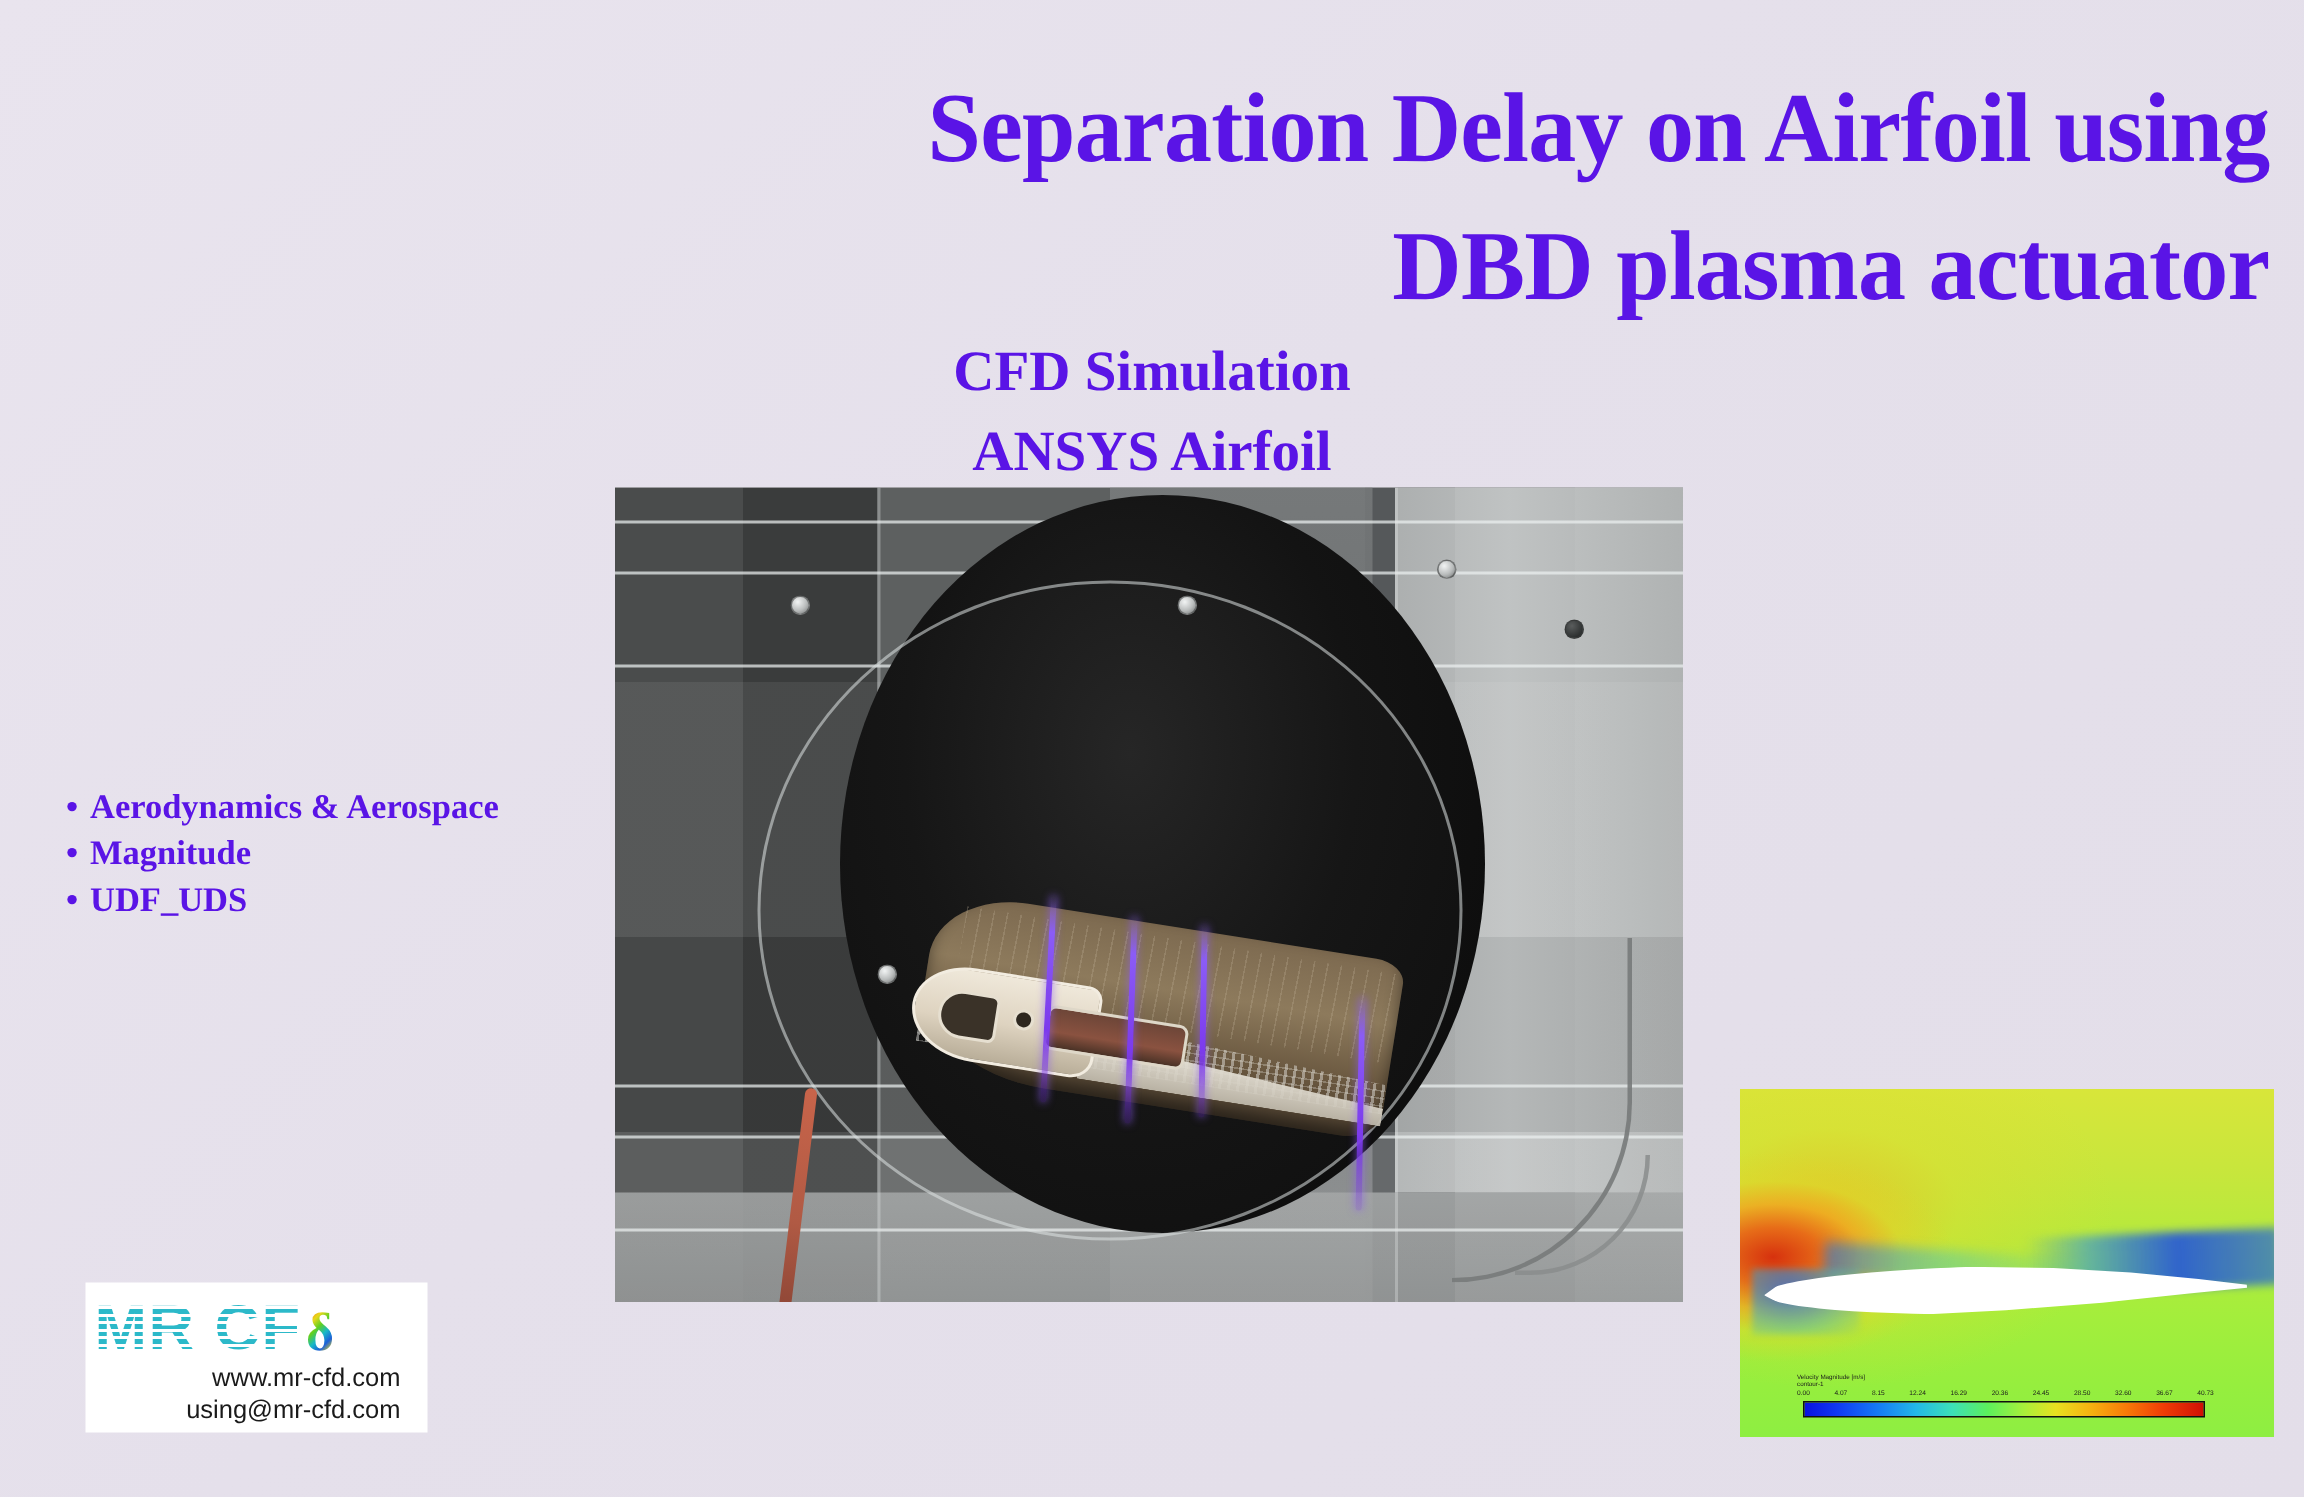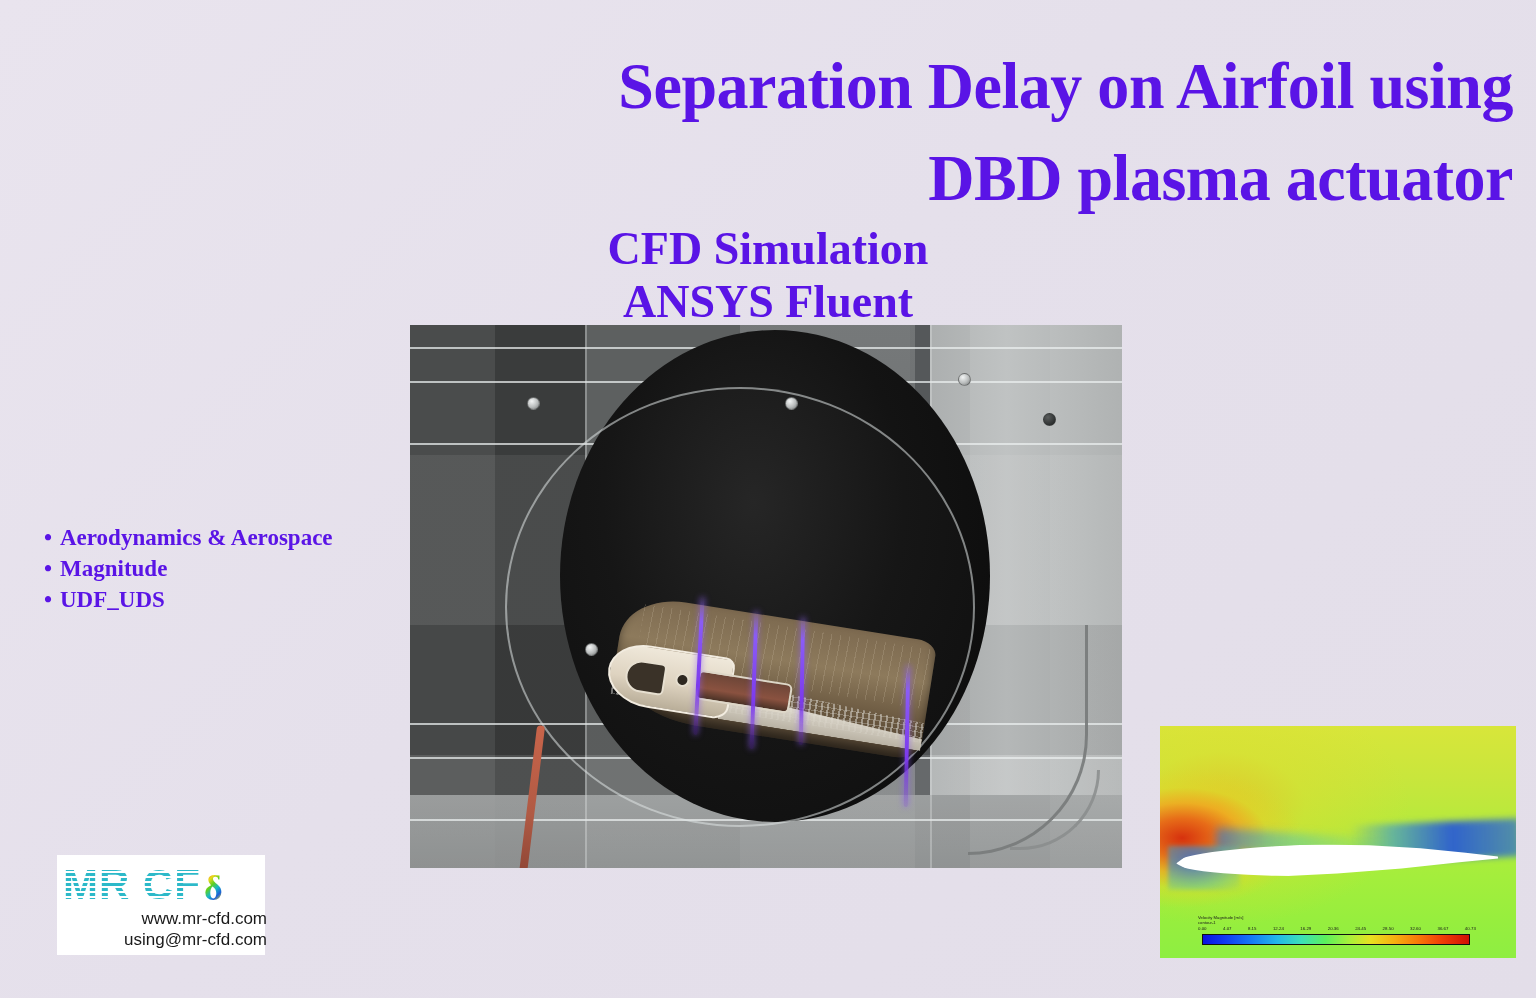--- a/index.html
+++ b/index.html
@@ -41,21 +41,21 @@
   .subtitle-block {
     position: absolute;
     top: 222px;
     left: 0;
     width: 1536px;
     text-align: center;
   }
   .subtitle-line {
     font-family: "Liberation Serif", serif;
     font-weight: bold;
-    font-size: 46px;
+    font-size: 38px;
     line-height: 53px;
     color: #5a14e6;
   }
 
   
   .bullets {
     position: absolute;
     left: 44px;
     top: 522px;
     width: 420px;
@@ -340,21 +340,21 @@
       #0a12e0 0%, #1038f2 8%, #1578f5 18%, #23b8e8 28%,
       #3ce0b8 37%, #5cf05c 46%, #a8f03a 55%,
       #e8e020 63%, #f6b010 72%, #f87808 81%,
       #ef3c06 90%, #d01005 100%);
   }
 
   
   #logo {
     position: absolute;
     left: 57px; top: 855px;
-    width: 208px; height: 100px;
+    width: 228px; height: 100px;
     background: #ffffff;
   }
   #logo .mark {
     position: absolute;
     left: 6px; top: 6px;
     width: 198px; height: 46px;
     display: flex;
     align-items: flex-end;
   }
   #logo .striped {
@@ -404,21 +404,21 @@
 
 <div id="slide">
 
   <div class="title-block">
     <div class="title-line">Separation Delay on Airfoil using</div>
     <div class="title-line">DBD plasma actuator</div>
   </div>
 
   <div class="subtitle-block">
     <div class="subtitle-line">CFD Simulation</div>
-    <div class="subtitle-line">ANSYS Fluent</div>
+    <div class="subtitle-line">ANSYS Airfoil</div>
   </div>
 
   <div class="bullets">
     <div class="bullet-row">
       <span class="bullet-dot">•</span>
       <span>Aerodynamics &amp; Aerospace</span>
     </div>
     <div class="bullet-row">
       <span class="bullet-dot">•</span>
       <span>Magnitude</span>

